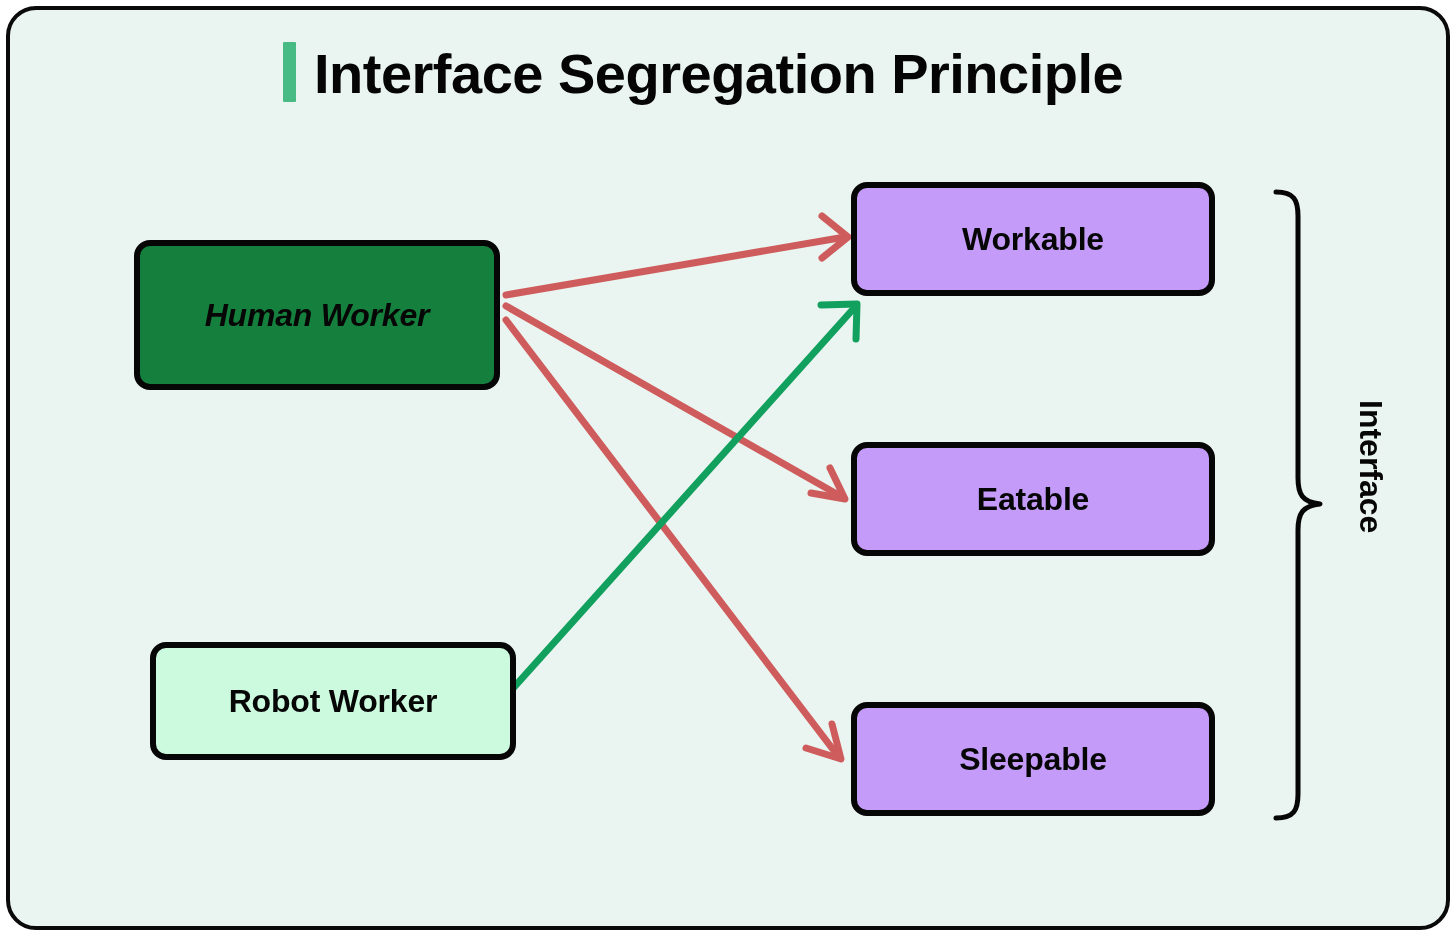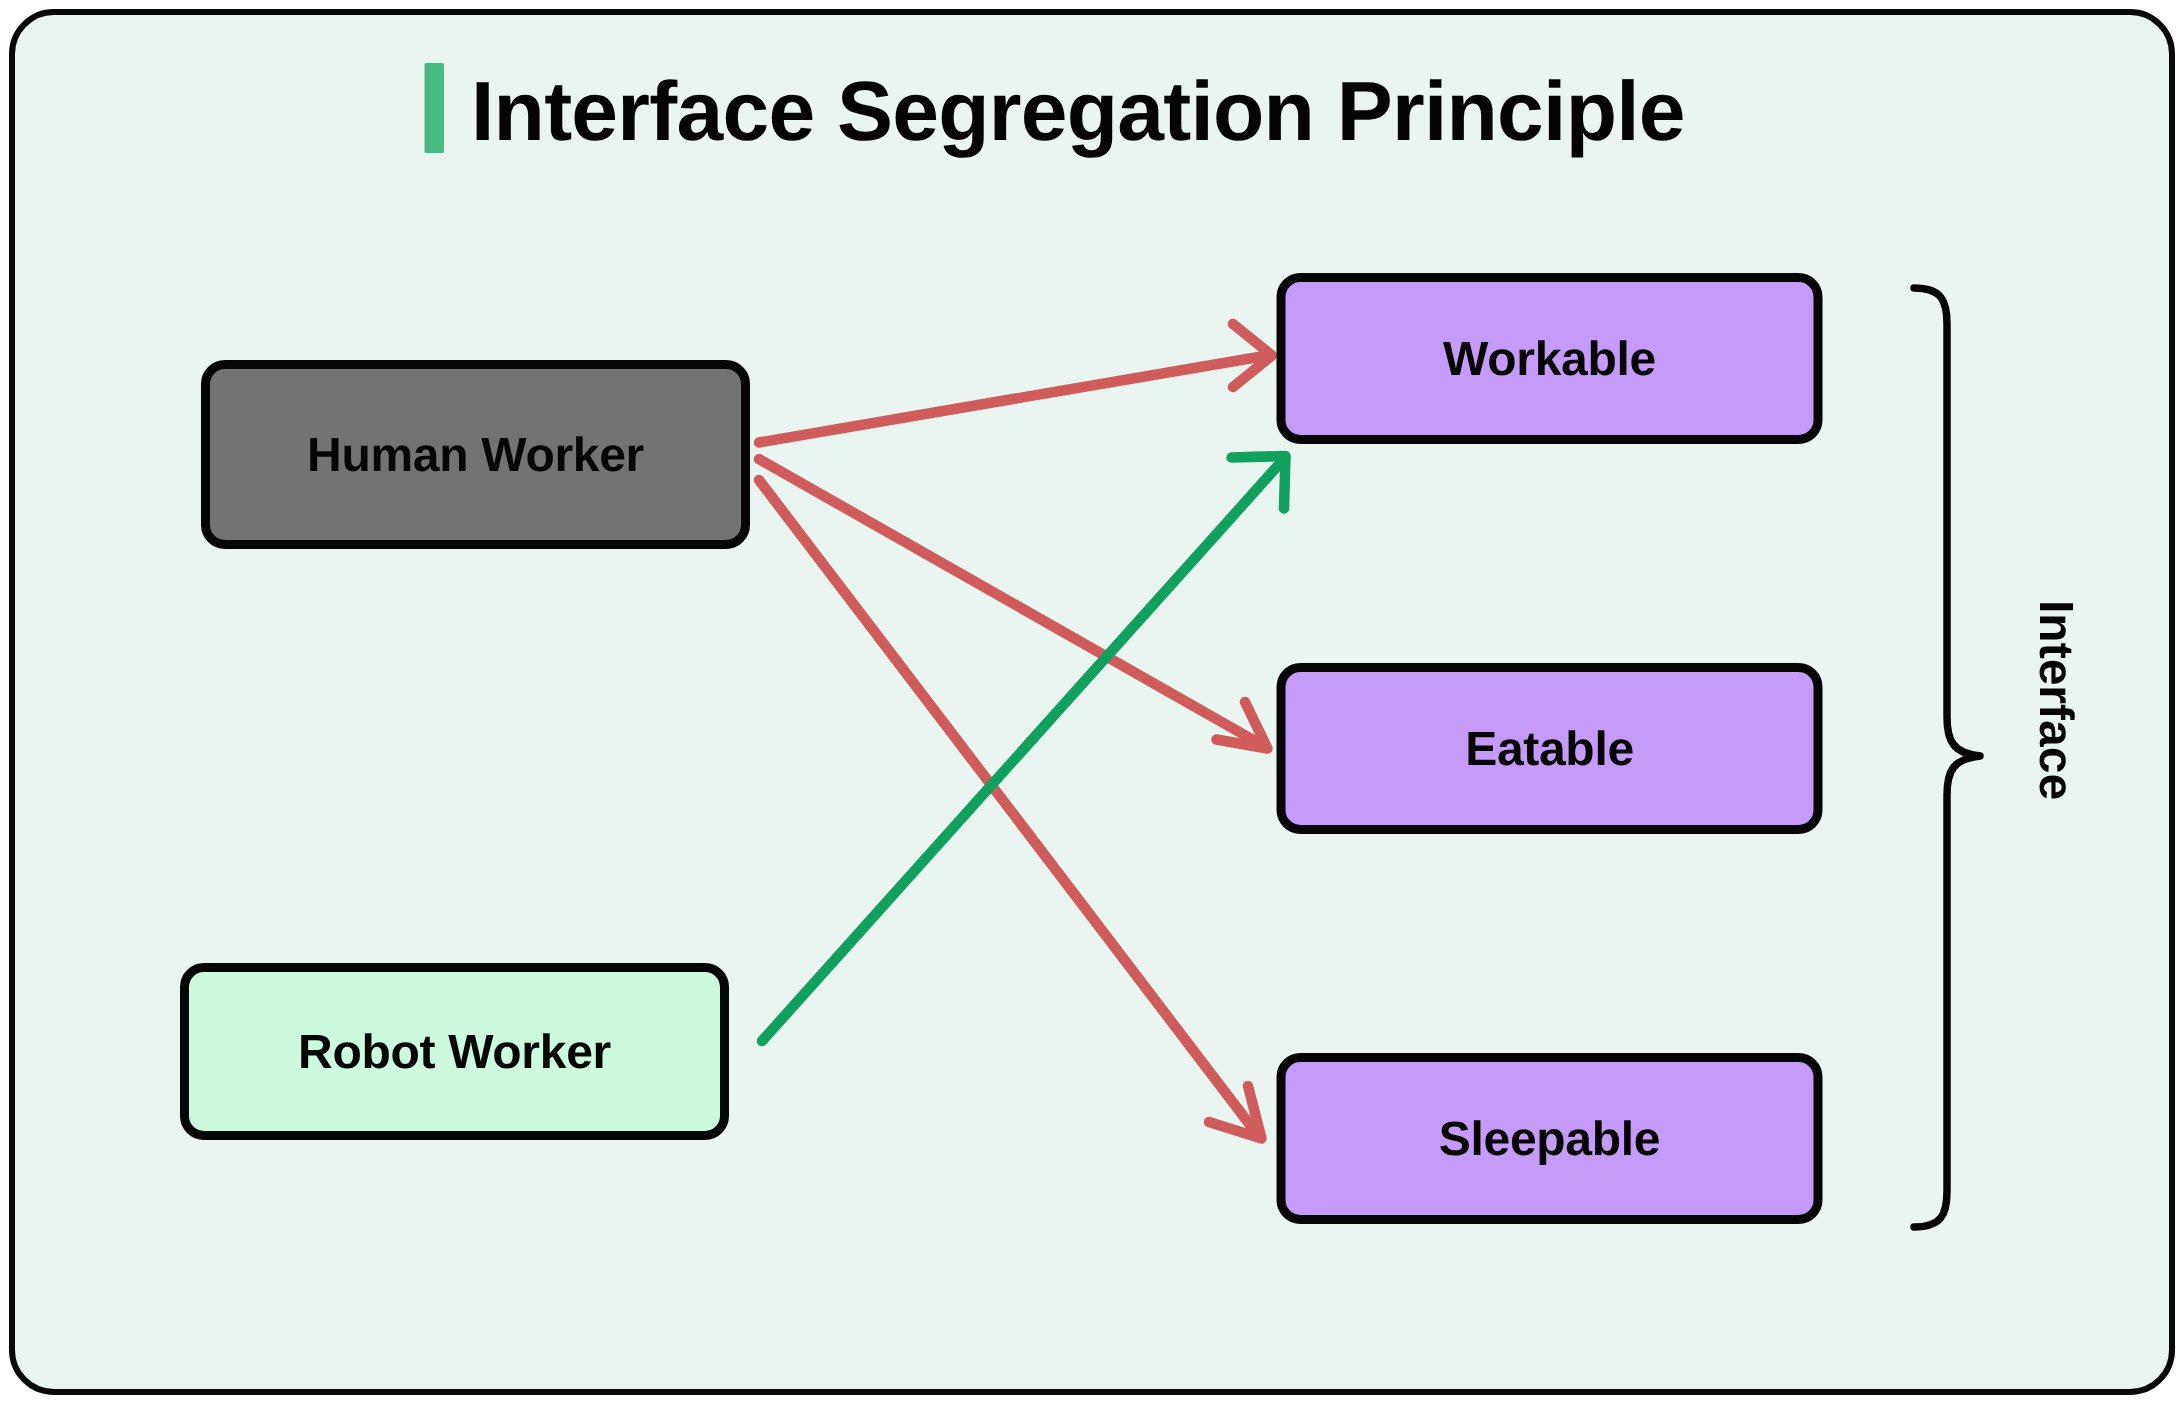--- a/index.html
+++ b/index.html
@@ -70,25 +70,26 @@
     align-items: center;
     justify-content: center;
     font-size: 32px;
     font-weight: 700;
     color: #060606;
     letter-spacing: -0.2px;
     white-space: nowrap;
   }
 
   #node-human {
-    left: 134px;  top: 240px;  width: 366px;  height: 126px;
-    background: #737373;
+    left: 134px;  top: 240px;  width: 366px;  height: 150px;
+    background: #15803d;
+    font-style: italic;
   }
   #node-robot {
-    left: 120px;  top: 642px;  width: 366px;  height: 118px;
+    left: 150px;  top: 642px;  width: 366px;  height: 118px;
     background: #ccfade;
   }
   #node-workable {
     left: 851px;  top: 182px;  width: 364px;  height: 114px;
     background: #c49bf9;
   }
   #node-eatable {
     left: 851px;  top: 442px;  width: 364px;  height: 114px;
     background: #c49bf9;
   }

